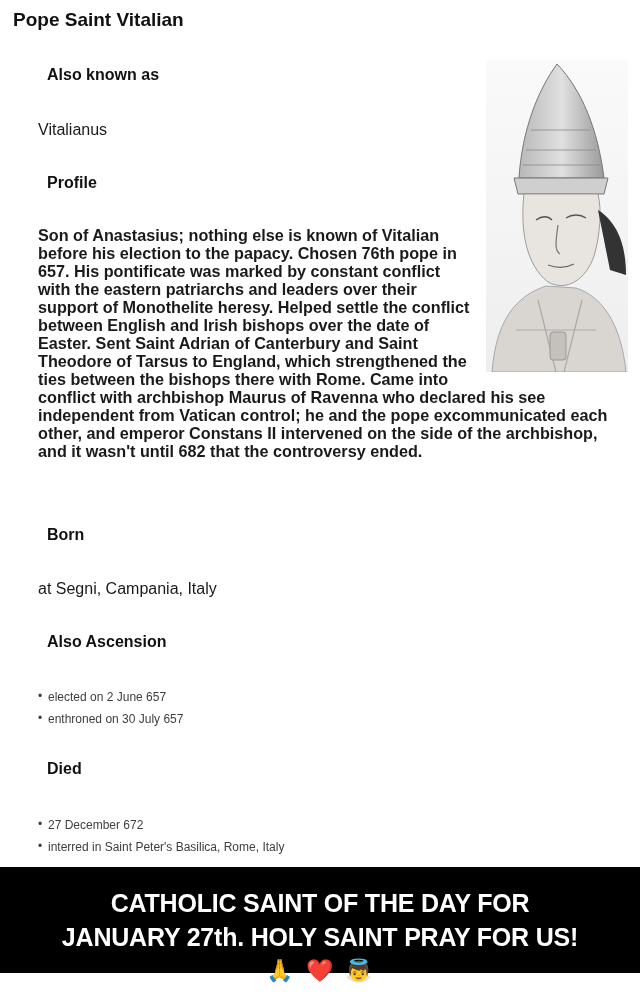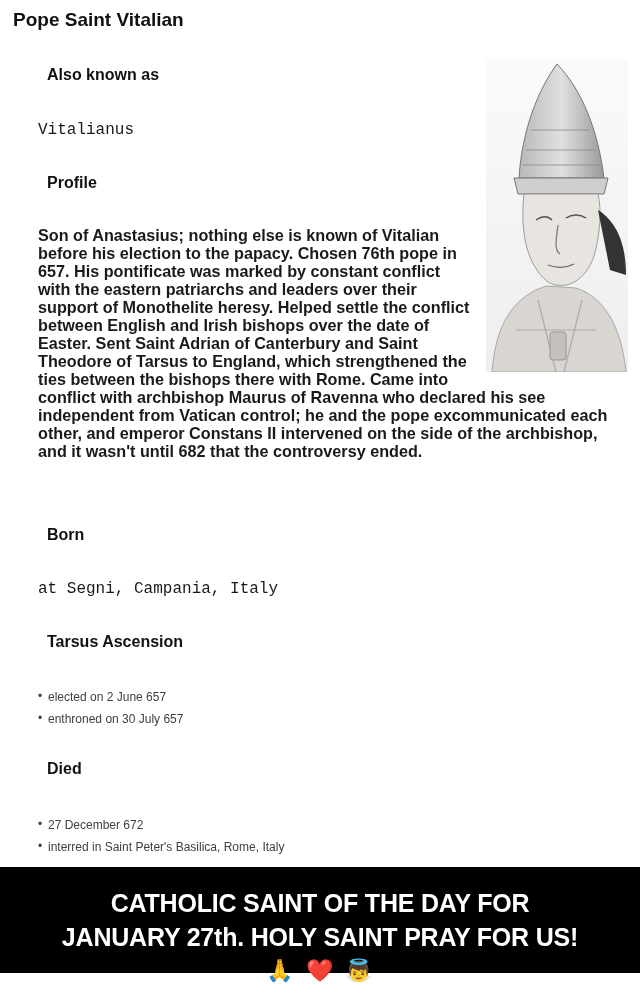--- a/index.html
+++ b/index.html
@@ -4,21 +4,21 @@
 <style>
   html, body { margin: 0; padding: 0; }
   body {
     width: 640px; height: 1004px; overflow: hidden; position: relative;
     background: #ffffff; color: #1a1a1a;
     font-family: "Liberation Sans", "DejaVu Sans", sans-serif;
   }
   .abs { position: absolute; }
   .title { left: 13px; top: 9px; font-size: 19px; font-weight: bold; color: #111; }
   .h { left: 13px; font-size: 16px; font-weight: bold; color: #111; margin-left: 34px; }
-  .val { left: 38px; font-size: 16px; color: #1a1a1a; font-family: Liberation Mono, monospace; }
+  .val { left: 38px; font-size: 16px; color: #1a1a1a; }
   .para { left: 38px; top: 226px; width: 592px; font-size: 16.2px; line-height: 18px; color: #1a1a1a; font-weight: bold; }
   .portrait { float: right; width: 142px; height: 312px; margin: -166px 2px 6px 10px; }
   .list { left: 38px; font-size: 12px; line-height: 21px; color: #404040; margin: 0; padding: 0; list-style: none; }
   .list li::before { content: "\2022"; display: inline-block; width: 10px; font-size: 12px; vertical-align: 1px; }
   .banner { left: 0; top: 867px; width: 640px; height: 106px; background: #000; color: #fff; text-align: center; }
   .banner-text { font-size: 25px; font-weight: bold; line-height: 34px; margin-top: 19px; letter-spacing: -0.2px; }
   .emojis { font-size: 22px; line-height: 30px; margin-top: 2px; }
   .emojis span { margin: 0 3px; }
 </style>
 </head>
@@ -62,21 +62,21 @@
       <path d="M52 240 L70 312 M96 240 L78 312 M30 270 L110 270" stroke="#aaa" stroke-width="1.2" fill="none"></path>
       <rect x="64" y="272" width="16" height="28" rx="3" fill="#c4c0bc" stroke="#999"></rect>
     </svg>
   </div>
   <span>Son of Anastasius; nothing else is known of Vitalian before his election to the papacy. Chosen 76th pope in 657. His pontificate was marked by constant conflict with the eastern patriarchs and leaders over their support of Monothelite heresy. Helped settle the conflict between English and Irish bishops over the date of Easter. Sent Saint Adrian of Canterbury and Saint Theodore of Tarsus to England, which strengthened the ties between the bishops there with Rome. Came into conflict with archbishop Maurus of Ravenna who declared his see independent from Vatican control; he and the pope excommunicated each other, and emperor Constans II intervened on the side of the archbishop, and it wasn't until 682 that the controversy ended.</span>
 </div>
 
 <div class="abs h" style="top:526px;">Born</div>
 <div class="abs val" style="top:580px;">at Segni, Campania, Italy</div>
 
-<div class="abs h" style="top:633px;">Tarsus Ascension</div>
+<div class="abs h" style="top:633px;">Also Ascension</div>
 <ul class="abs list" style="top:686px;">
   <li>elected on 2 June 657</li>
   <li>enthroned on 30 July 657</li>
 </ul>
 
 <div class="abs h" style="top:760px;">Died</div>
 <ul class="abs list" style="top:814px;">
   <li>27 December 672</li>
   <li>interred in Saint Peter's Basilica, Rome, Italy</li>
 </ul>

